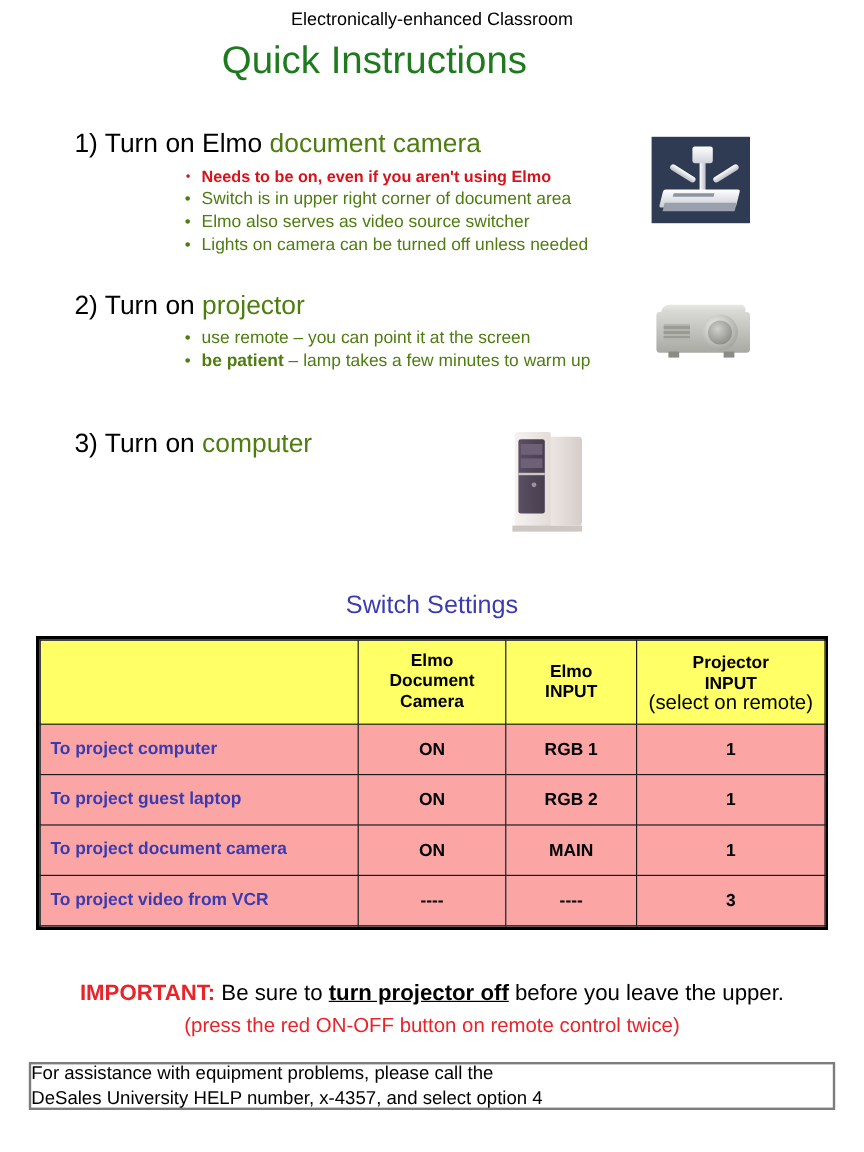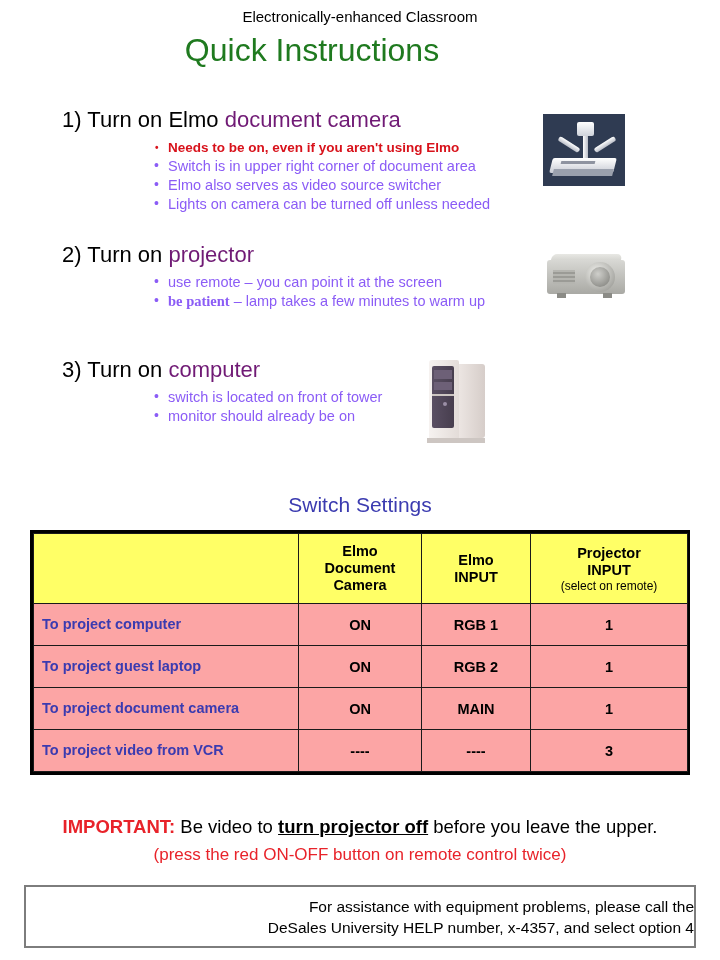--- a/index.html
+++ b/index.html
@@ -40,53 +40,53 @@
   
   .step {
     position: absolute;
     left: 62px;
   }
   .step-head {
     font-size: 22px;
     white-space: nowrap;
     line-height: 1.1;
   }
-  .step-head .accent { color: #701a75; }
+  .step-head .accent { color: #4d7c0f; }
 
   .bullets {
     margin: 6px 0 0 0;
     padding: 0;
     list-style: none;
   }
   .bullets li {
     position: relative;
     padding-left: 18px;
     font-size: 14.5px;
     line-height: 19px;
     white-space: nowrap;
-    color: #8b5cf6;
+    color: #4d7c0f;
   }
   .bullets li::before {
     content: "\2022";
     position: absolute;
     left: 4px;
     top: -1px;
     font-size: 14px;
   }
   .bullets li.warn {
     color: #d8121b;
     font-weight: bold;
     font-size: 13.5px;
   }
   .bullets li.warn::before {
     font-size: 10px;
     top: 0px;
     left: 5px;
   }
-  .bullets li b { font-weight: bold; font-family: Liberation Serif, serif; }
+  .bullets li b { font-weight: bold; }
 
   .step1 { top: 108px; }
   .step1 .bullets { margin-left: 88px; }
   .step2 { top: 243px; }
   .step2 .bullets { margin-left: 88px; }
   .step3 { top: 358px; }
   .step3 .bullets { margin-left: 88px; }
 
   
   .pic { position: absolute; overflow: hidden; }
@@ -244,21 +244,21 @@
     color: #000;
     font-weight: bold;
     font-size: 14.5px;
     line-height: 17px;
     height: 70px;
   }
   .tbl thead th.blank { background: #ffff66; }
   .tbl thead th .sub {
     display: block;
     font-weight: normal;
-    font-size: 12px;
+    font-size: 17px;
     line-height: 14px;
   }
   .tbl tbody td {
     background: #fca5a5;
     font-weight: bold;
     font-size: 14.5px;
     height: 42px;
   }
   .tbl tbody td.lbl {
     text-align: left;
@@ -301,26 +301,26 @@
     font-size: 17px;
     color: #e8232a;
   }
 
   
   .footer-box {
     position: absolute;
     left: 24px;
     top: 885px;
     width: 672px;
-    height: 63px;
+    height: 40px;
     border: 2px solid #7d7d7d;
     box-sizing: border-box;
     display: flex;
     flex-direction: column;
-    align-items: flex-end;
+    align-items: flex-start;
     justify-content: center;
   }
   .footer-box div {
     font-size: 15.5px;
     line-height: 21px;
     text-align: center;
     color: #000;
   }
 </style>
 </head>
@@ -374,24 +374,20 @@
   <div class="proj-foot-l"></div>
   <div class="proj-foot-r"></div>
 </div>
 
 <div class="step step3">
   <div class="step-head">
     <span>3)</span>
     <span>Turn on</span>
     <span class="accent">computer</span>
   </div>
-  <ul class="bullets">
-    <li>switch is located on front of tower</li>
-    <li>monitor should already be on</li>
-  </ul>
 </div>
 
 <div class="pic pic-pc">
   <div class="pc-side"></div>
   <div class="pc-front"></div>
   <div class="pc-bezel"></div>
   <div class="pc-bay1"></div>
   <div class="pc-bay2"></div>
   <div class="pc-split"></div>
   <div class="pc-led"></div>
@@ -451,21 +447,21 @@
       <td>----</td>
       <td>----</td>
       <td>3</td>
     </tr>
   </tbody>
 </table>
 </div>
 
 <div class="important">
   <span class="imp-word">IMPORTANT:</span>
-  <span>Be video to</span>
+  <span>Be sure to</span>
   <u>turn projector off</u>
   <span>before you leave the upper.</span>
 </div>
 <div class="important-sub">(press the red ON-OFF button on remote control twice)</div>
 
 <div class="footer-box">
   <div>For assistance with equipment problems, please call the</div>
   <div>DeSales University HELP number, x-4357, and select option 4</div>
 </div>
 

